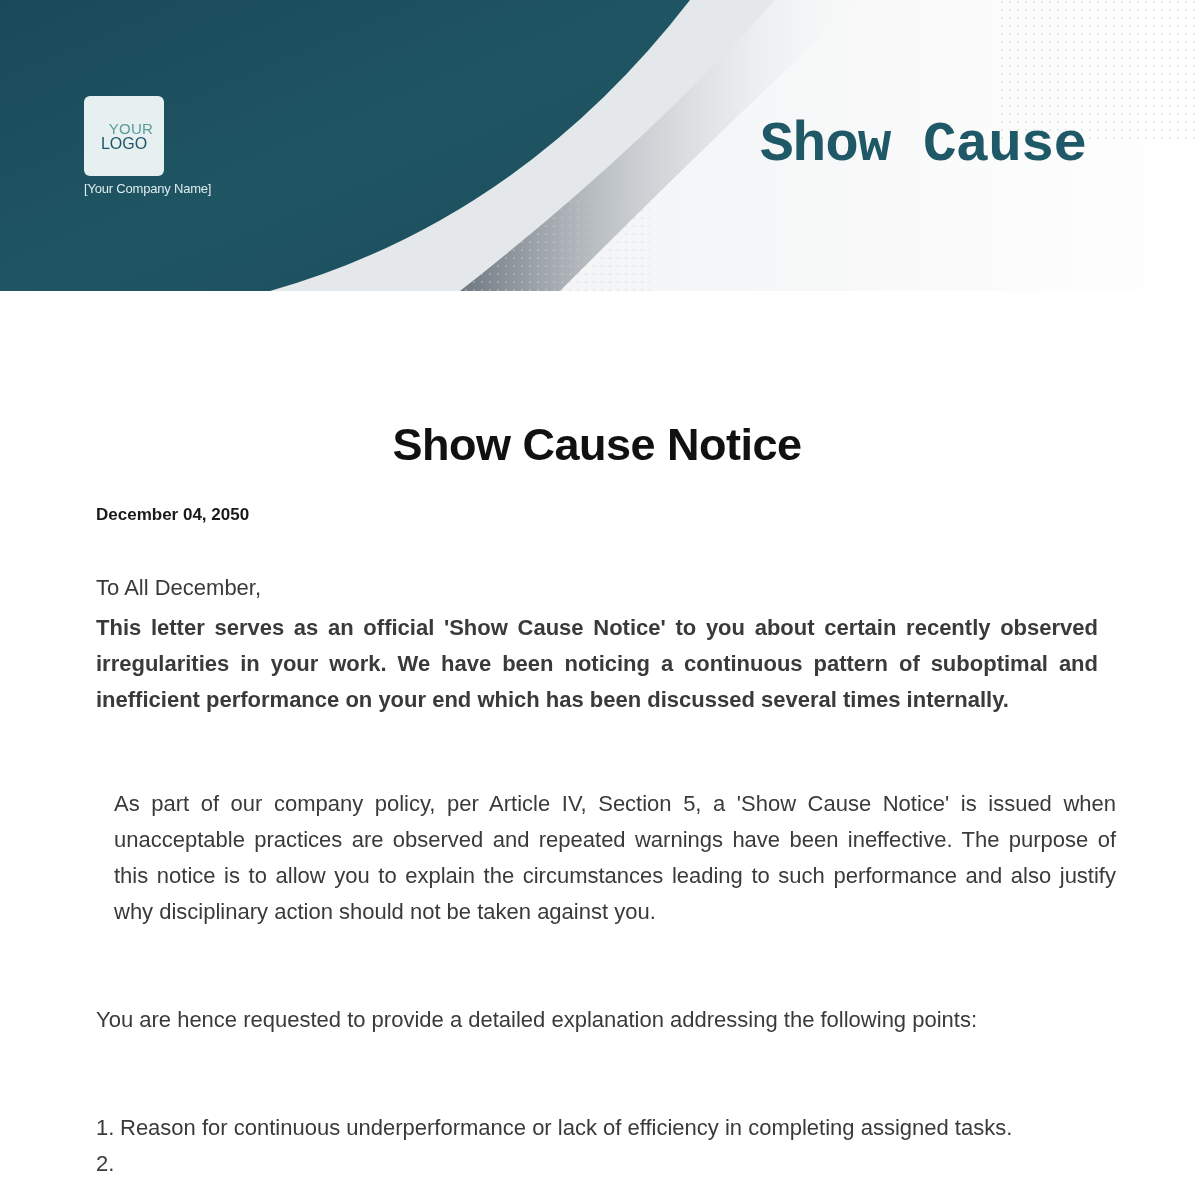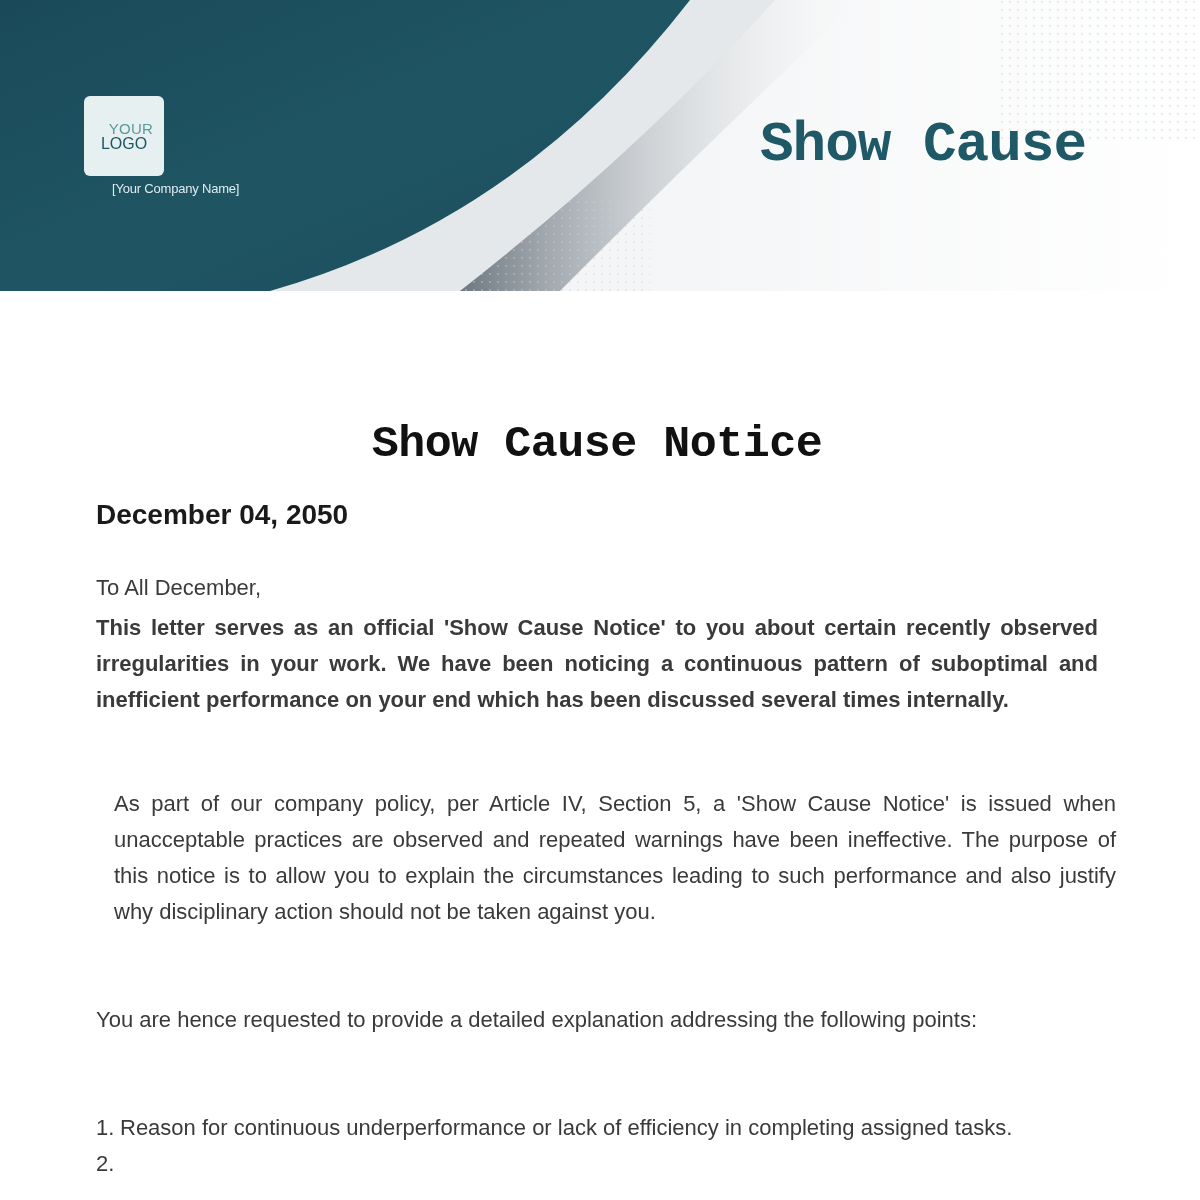--- a/index.html
+++ b/index.html
@@ -23,42 +23,42 @@
     .logo-your {
       font-family: "Liberation Sans", sans-serif;
       font-size: 15px; color: #5a9b98; line-height: 15px; letter-spacing: 0.3px; margin-left: 14px;
     }
     .logo-logo {
       font-family: "Liberation Sans", sans-serif;
       font-size: 16px; font-weight: normal; color: #1e5565; line-height: 16px;
     }
     .company-name {
       position: absolute; left: 84px; top: 181px;
-      font-size: 13px; color: #e0ecee; letter-spacing: -0.2px; margin-left: 28px;
+      font-size: 13px; color: #e0ecee; letter-spacing: -0.2px;
     }
     .hdr-title {
       position: absolute; left: 700px; top: 96px; width: 446px; text-align: center;
       font-family: Liberation Mono, monospace; font-weight: bold;
       font-size: 56px; color: #1f5866; letter-spacing: -1px; line-height: 66px; margin-top: 16px;
     }
     .hdr-sub {
       position: absolute; left: 700px; top: 163px; width: 446px; text-align: center;
       font-size: 26px; color: #1f5866; line-height: 32px;
     }
     .doc {
       position: absolute; left: 96px; top: 0; width: 1002px;
       color: #3a3a3a;
     }
     .doc-title {
       position: absolute; left: 0; top: 418px; width: 1002px; text-align: center;
-      font-size: 45px; font-weight: bold; color: #111111; line-height: 54px; letter-spacing: -0.5px; font-family: Liberation Mono, monospace;
+      font-size: 45px; font-weight: bold; color: #111111; line-height: 54px; letter-spacing: -0.5px;
     }
     .doc-date {
       position: absolute; left: 0; top: 500px;
-      font-size: 28px; font-weight: bold; color: #1a1a1a; line-height: 30px;
+      font-size: 17px; font-weight: bold; color: #1a1a1a; line-height: 30px;
     }
     .p {
       position: absolute; left: 0; width: 1002px;
       font-size: 22px; line-height: 36px; text-align: justify; color: #3a3a3a;
     }
     .salutation { top: 570px; }
     .p1 { top: 610px; font-weight: bold; }
     .p2 { top: 786px; margin-left: 18px; }
     .p3 { top: 1002px; text-align-last: left; }
     .list { position: absolute; left: 0; top: 1110px; width: 1002px; }

